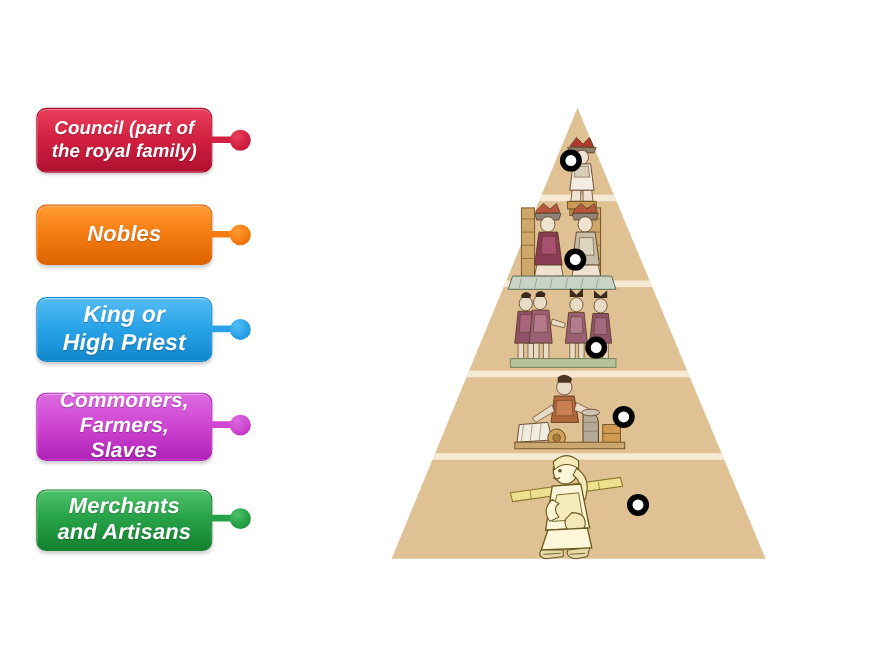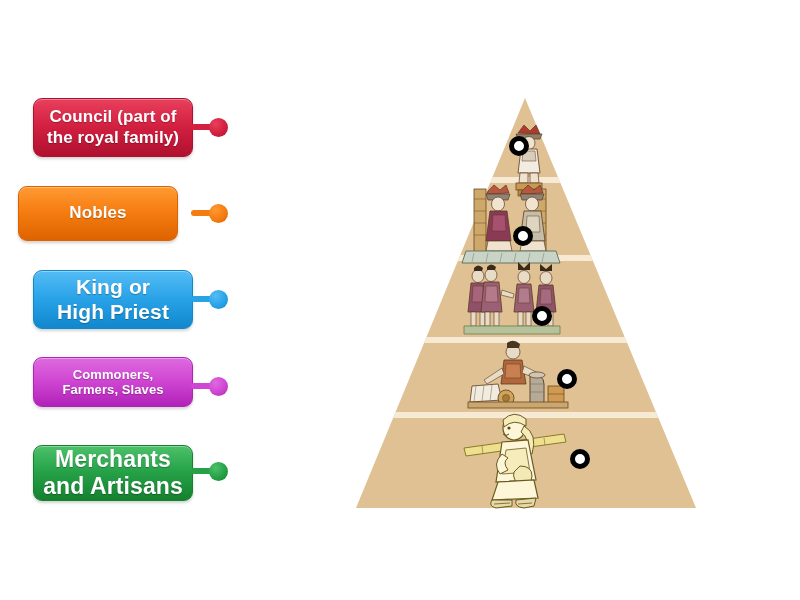--- a/index.html
+++ b/index.html
@@ -39,20 +39,21 @@
     line-height: 1.18;
     letter-spacing: 0.1px;
     text-shadow: 0 1px 1px rgba(0,0,0,0.28);
     padding: 4px 8px;
     user-select: none;
   }
   .chip-text {
     display: block;
     width: 100%;
     white-space: pre-line;
+    font-style: italic;
   }
 
   
   .connector {
     position: absolute;
     height: 6px;
     border-radius: 3px;
   }
   .dot {
     position: absolute;
@@ -273,38 +274,38 @@
       <div class="marker" style="left: 570px; top: 449px;"></div>
     </div>
 
   <div id="labels-layer">
       <div class="label-chip" style="left: 33px; top: 98px; width: 160px; height: 59px; font-size: 17px; background: linear-gradient(rgb(232, 64, 92) 0%, rgb(210, 32, 64) 48%, rgb(176, 16, 48) 100%); border: 1px solid rgb(176, 16, 48); box-shadow: rgba(255, 255, 255, 0.35) 0px 1px 0px inset, rgba(0, 0, 0, 0.18) 0px 2px 3px;">
         <span class="chip-text">Council (part of
 the royal family)</span>
       </div>
       <div class="connector" style="left: 191px; top: 124px; width: 27px; background: rgb(210, 32, 64);"></div>
       <div class="dot" style="left: 209px; top: 118px; background: radial-gradient(circle at 35% 30%, rgb(232, 64, 92) 0%, rgb(210, 32, 64) 55%, rgb(176, 16, 48) 100%);"></div>
-      <div class="label-chip" style="left: 18px; top: 186px; width: 160px; height: 55px; font-size: 17px; background: linear-gradient(rgb(255, 154, 51) 0%, rgb(245, 124, 16) 48%, rgb(221, 99, 0) 100%); border: 1px solid rgb(221, 99, 0); box-shadow: rgba(255, 255, 255, 0.35) 0px 1px 0px inset, rgba(0, 0, 0, 0.18) 0px 2px 3px; justify-content: center;">
+      <div class="label-chip" style="left: 33px; top: 186px; width: 160px; height: 55px; font-size: 20px; background: linear-gradient(rgb(255, 154, 51) 0%, rgb(245, 124, 16) 48%, rgb(221, 99, 0) 100%); border: 1px solid rgb(221, 99, 0); box-shadow: rgba(255, 255, 255, 0.35) 0px 1px 0px inset, rgba(0, 0, 0, 0.18) 0px 2px 3px; justify-content: center;">
         <span class="chip-text">Nobles</span>
       </div>
       <div class="connector" style="left: 191px; top: 210px; width: 27px; background: rgb(245, 124, 16);"></div>
       <div class="dot" style="left: 209px; top: 204px; background: radial-gradient(circle at 35% 30%, rgb(255, 154, 51) 0%, rgb(245, 124, 16) 55%, rgb(221, 99, 0) 100%);"></div>
       <div class="label-chip" style="left: 33px; top: 270px; width: 160px; height: 59px; font-size: 21px; background: linear-gradient(rgb(84, 188, 245) 0%, rgb(41, 163, 232) 48%, rgb(17, 135, 204) 100%); border: 1px solid rgb(17, 135, 204); box-shadow: rgba(255, 255, 255, 0.35) 0px 1px 0px inset, rgba(0, 0, 0, 0.18) 0px 2px 3px;">
         <span class="chip-text">King or
 High Priest</span>
       </div>
       <div class="connector" style="left: 191px; top: 296px; width: 27px; background: rgb(41, 163, 232);"></div>
       <div class="dot" style="left: 209px; top: 290px; background: radial-gradient(circle at 35% 30%, rgb(84, 188, 245) 0%, rgb(41, 163, 232) 55%, rgb(17, 135, 204) 100%);"></div>
-      <div class="label-chip" style="left: 33px; top: 357px; width: 160px; height: 50px; font-size: 13px; background: linear-gradient(rgb(222, 106, 224) 0%, rgb(207, 70, 210) 48%, rgb(177, 34, 184) 100%); border: 1px solid rgb(177, 34, 184); box-shadow: rgba(255, 255, 255, 0.35) 0px 1px 0px inset, rgba(0, 0, 0, 0.18) 0px 2px 3px;">
+      <div class="label-chip" style="left: 33px; top: 357px; width: 160px; height: 62px; font-size: 19px; background: linear-gradient(rgb(222, 106, 224) 0%, rgb(207, 70, 210) 48%, rgb(177, 34, 184) 100%); border: 1px solid rgb(177, 34, 184); box-shadow: rgba(255, 255, 255, 0.35) 0px 1px 0px inset, rgba(0, 0, 0, 0.18) 0px 2px 3px;">
         <span class="chip-text">Commoners,
 Farmers, Slaves</span>
       </div>
       <div class="connector" style="left: 191px; top: 383px; width: 27px; background: rgb(207, 70, 210);"></div>
       <div class="dot" style="left: 209px; top: 377px; background: radial-gradient(circle at 35% 30%, rgb(222, 106, 224) 0%, rgb(207, 70, 210) 55%, rgb(177, 34, 184) 100%);"></div>
-      <div class="label-chip" style="left: 33px; top: 445px; width: 160px; height: 56px; font-size: 23px; background: linear-gradient(rgb(76, 193, 105) 0%, rgb(38, 161, 72) 48%, rgb(20, 129, 47) 100%); border: 1px solid rgb(20, 129, 47); box-shadow: rgba(255, 255, 255, 0.35) 0px 1px 0px inset, rgba(0, 0, 0, 0.18) 0px 2px 3px;">
+      <div class="label-chip" style="left: 33px; top: 445px; width: 160px; height: 56px; font-size: 20px; background: linear-gradient(rgb(76, 193, 105) 0%, rgb(38, 161, 72) 48%, rgb(20, 129, 47) 100%); border: 1px solid rgb(20, 129, 47); box-shadow: rgba(255, 255, 255, 0.35) 0px 1px 0px inset, rgba(0, 0, 0, 0.18) 0px 2px 3px;">
         <span class="chip-text">Merchants
 and Artisans</span>
       </div>
       <div class="connector" style="left: 191px; top: 468px; width: 27px; background: rgb(38, 161, 72);"></div>
       <div class="dot" style="left: 209px; top: 462px; background: radial-gradient(circle at 35% 30%, rgb(76, 193, 105) 0%, rgb(38, 161, 72) 55%, rgb(20, 129, 47) 100%);"></div>
     </div>
 
 </div>
 
 </body></html>

